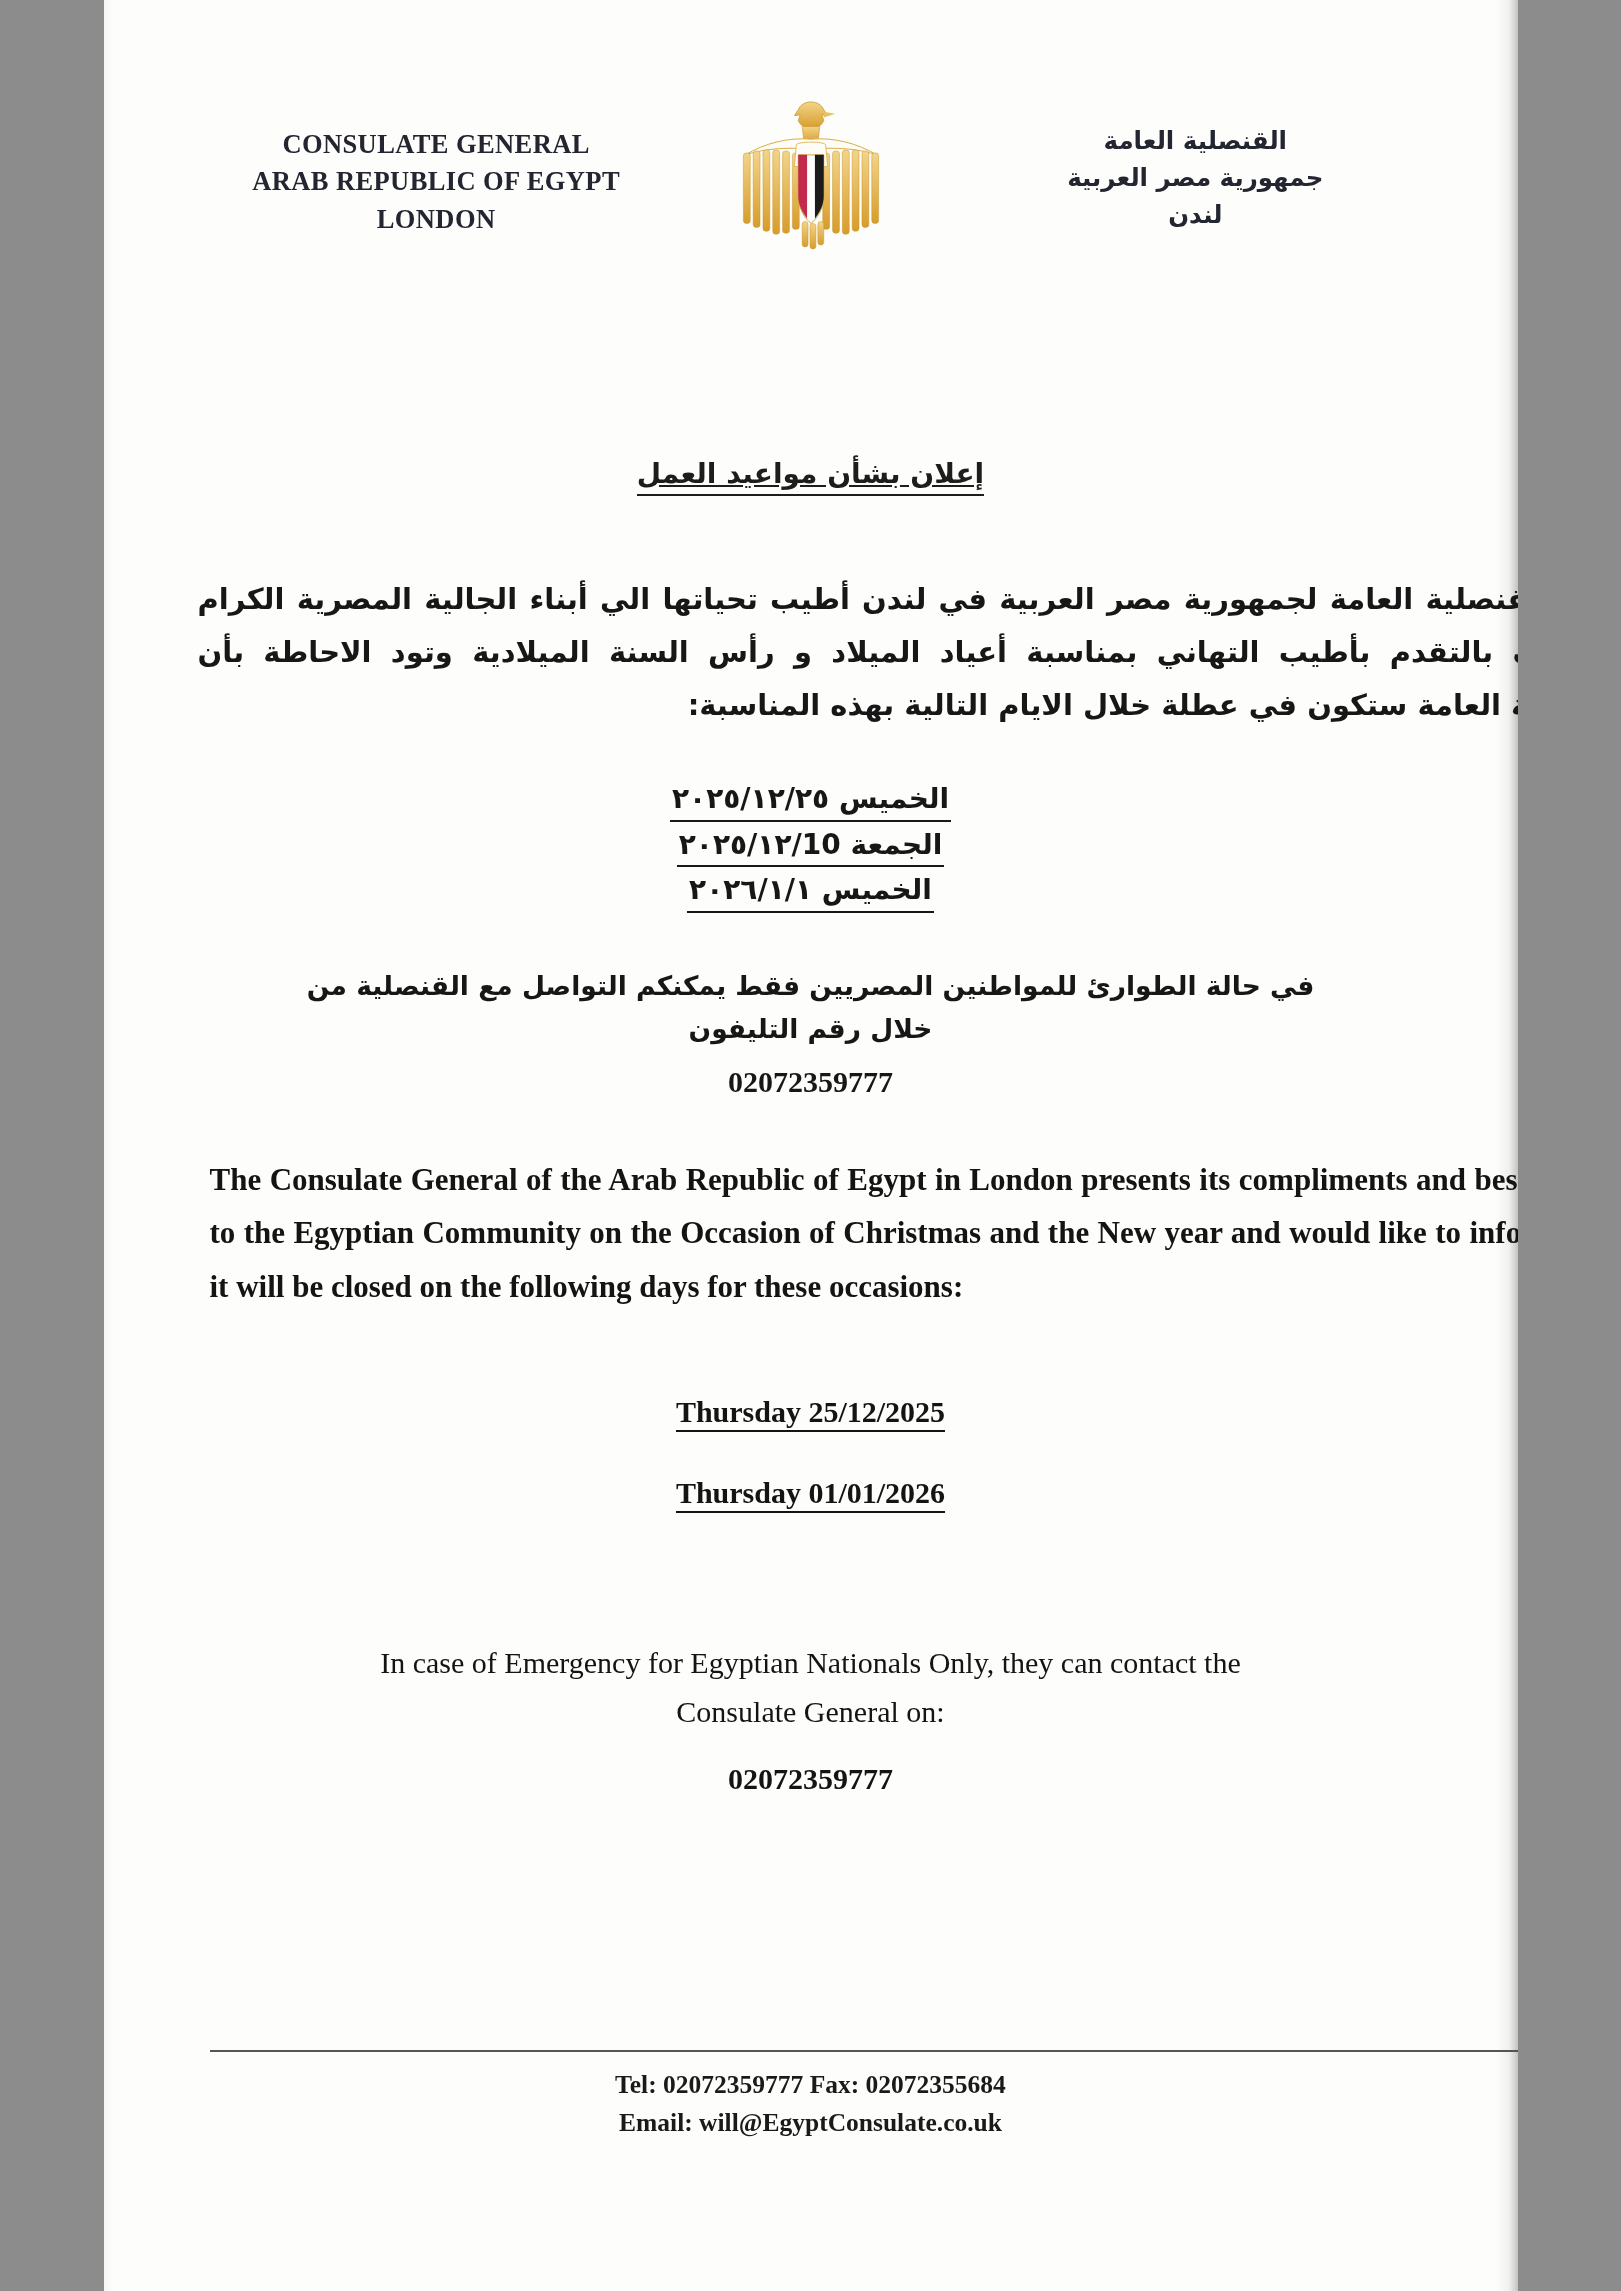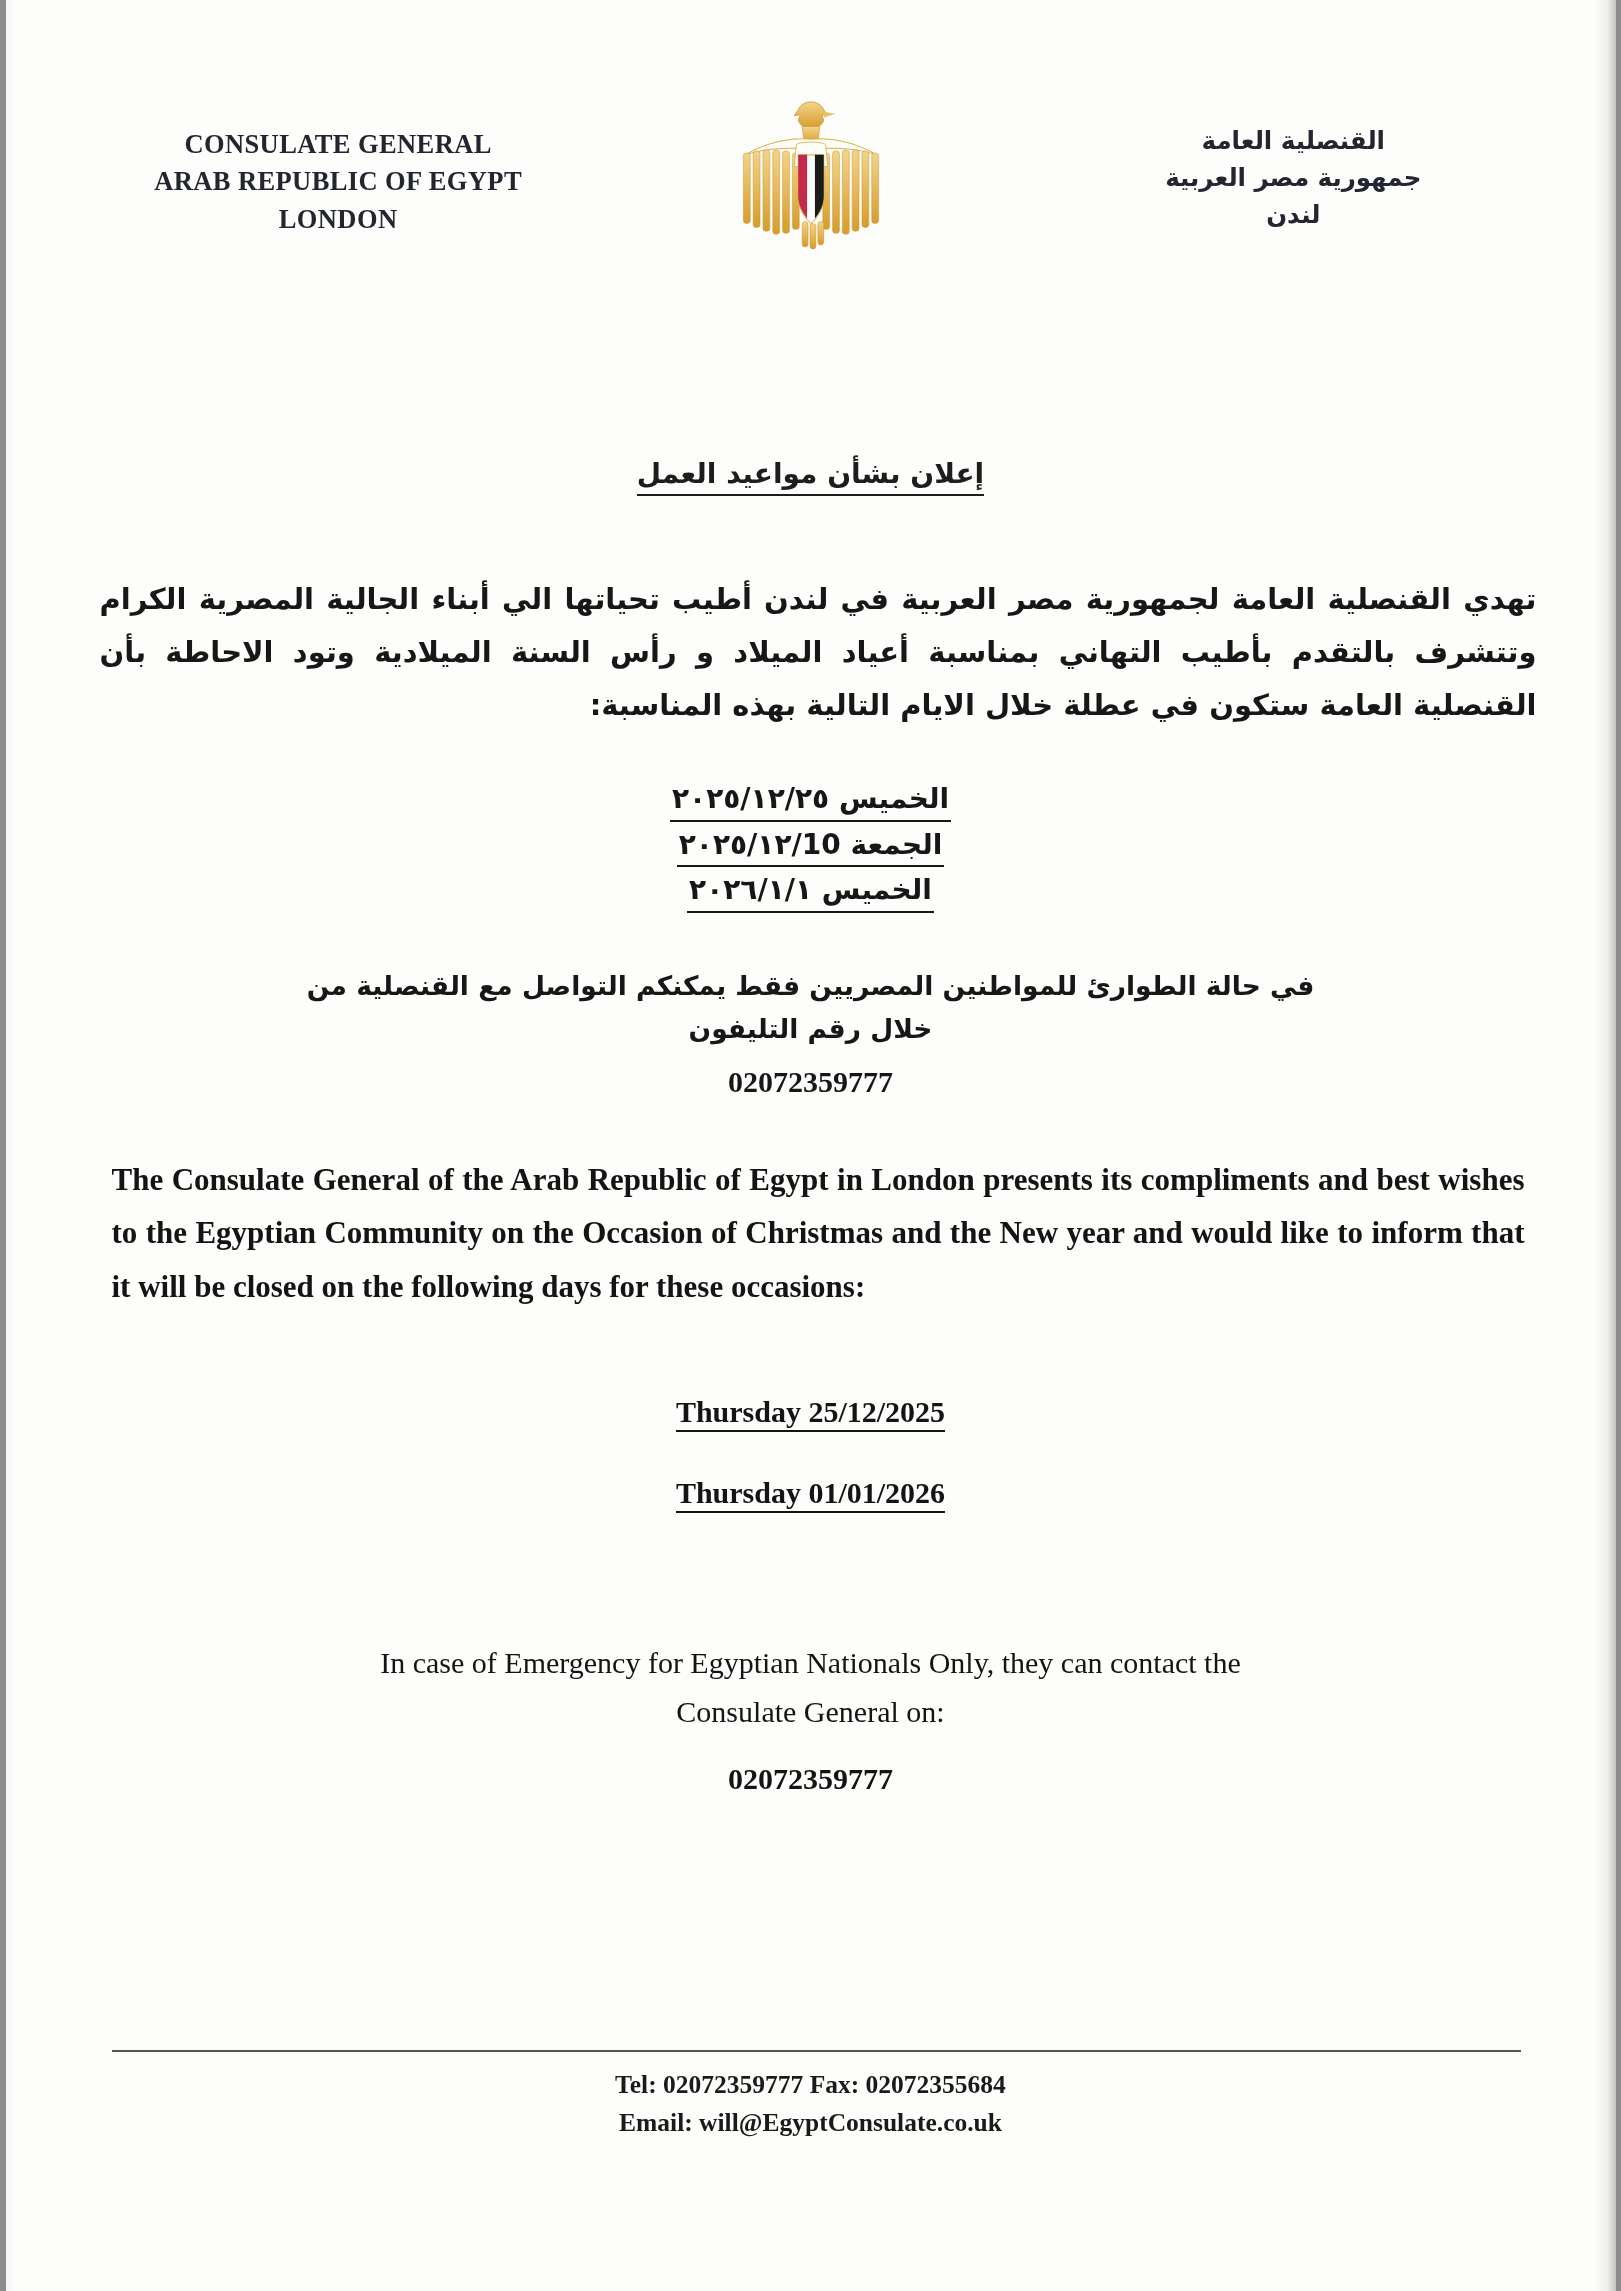--- a/index.html
+++ b/index.html
@@ -3,21 +3,21 @@
 <meta charset="utf-8">
 <title>Consulate General of the Arab Republic of Egypt - London</title>
 <style>
   html, body {
     margin: 0;
     padding: 0;
     background: #8c8c8c;
   }
   .page {
     position: relative;
-    width: 1610px;
+    width: 1414px;
     height: 2292px;
     margin: 0 auto;
     background: #fdfdfb;
     overflow: hidden;
     font-family: "Liberation Serif", "DejaVu Serif", serif;
     color: #1a1a1a;
   }
   
   .scan-edge-right {
     position: absolute;
@@ -88,20 +88,21 @@
     position: absolute;
     top: 457px;
     left: 0;
     width: 100%;
     text-align: center;
     direction: rtl;
     font-family: "DejaVu Sans", "Liberation Sans", sans-serif;
     font-weight: bold;
     font-size: 28px;
     color: #1d1d1d;
+    text-decoration: underline;
   }
   .ar-title span {
     border-bottom: 2.5px solid #1d1d1d;
     padding-bottom: 3.9px;
   }
 
   
   .ar-body {
     position: absolute;
     top: 573px;

